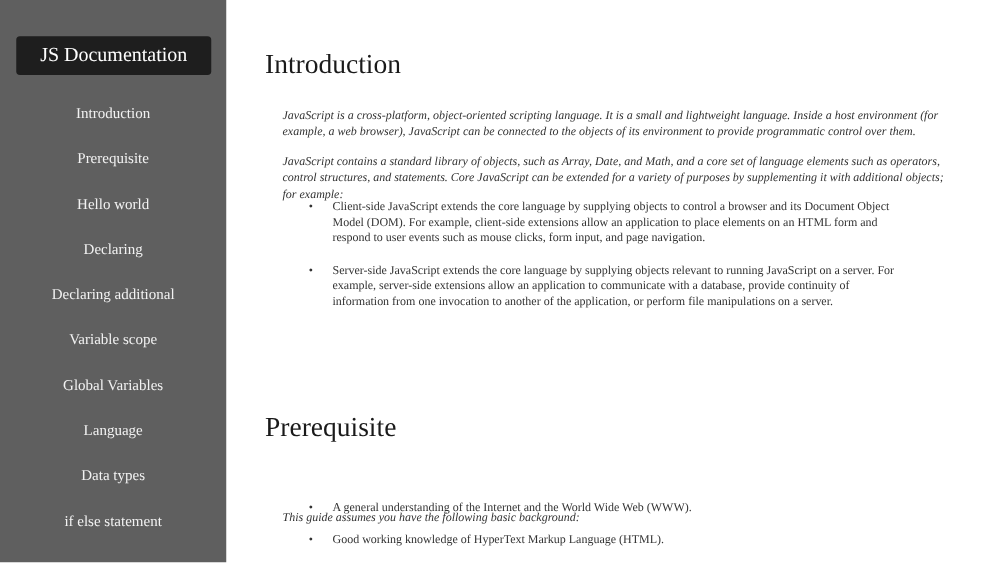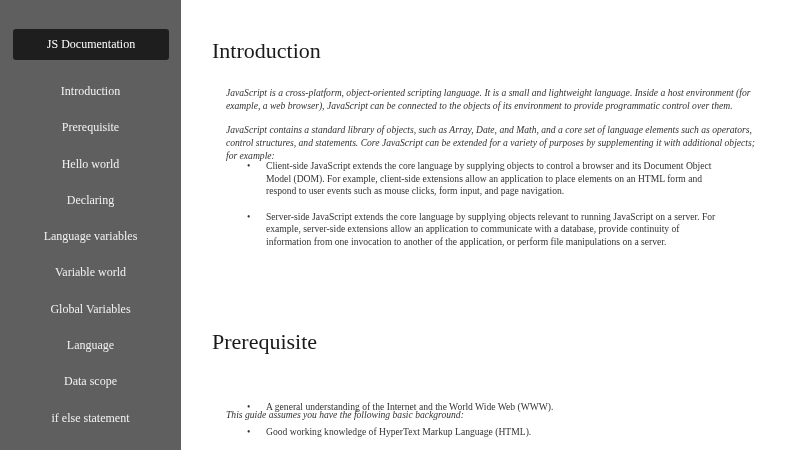--- a/index.html
+++ b/index.html
@@ -4,21 +4,21 @@
 <style>
   html, body { margin:0; padding:0; width:800px; height:450px; overflow:hidden; background:#ffffff; }
   body { font-family: "Liberation Serif", "DejaVu Serif", serif; position:relative; }
   #navbar {
     position:absolute; left:0; top:0; width:181px; height:450px;
     background:#5f5f5f; overflow:hidden;
   }
   #navbar header {
     position:absolute; left:13px; top:29px; width:156px; height:31px;
     background:#1e1e1e; border-radius:3px; color:#ffffff;
-    font-size:12px; text-align:center; line-height:31px;
+    font-size:16px; text-align:center; line-height:31px;
   }
   #navbar ul { list-style:none; margin:0; padding:0; position:absolute; left:0; top:72px; width:181px; }
   #navbar li { height:36.3px; text-align:center; line-height:36px; }
   #navbar a { color:#f2f2f2; font-size:12px; text-decoration:none; }
   #main { position:absolute; left:212px; top:0; width:560px; }
   #main h2 { font-weight:normal; font-size:22px; color:#1a1a1a; margin:0; position:absolute; left:0; }
   .sec p { position:absolute; left:14px; margin:0; width:540px; font-size:9.6px; line-height:13px; color:#333;font-style:italic; }
   .sec ul { position:absolute; left:14px; margin:0; padding:0; list-style:none; width:500px; }
   .sec li { position:relative; padding-left:40px; font-size:9.6px; line-height:12.5px; color:#333; }
   .sec li .bullet { position:absolute; left:21px; top:0; }
@@ -26,25 +26,25 @@
 </head>
 <body>
 
 <nav id="navbar">
   <header>JS Documentation</header>
   <ul>
     <li><a href="#">Introduction</a></li>
     <li><a href="#">Prerequisite</a></li>
     <li><a href="#">Hello world</a></li>
     <li><a href="#">Declaring</a></li>
-    <li><a href="#">Language variables</a></li>
-    <li><a href="#">Variable world</a></li>
+    <li><a href="#">Declaring additional</a></li>
+    <li><a href="#">Variable scope</a></li>
     <li><a href="#">Global Variables</a></li>
     <li><a href="#">Language</a></li>
-    <li><a href="#">Data scope</a></li>
+    <li><a href="#">Data types</a></li>
     <li><a href="#">if else statement</a></li>
     <li><a href="#"></a></li>
   </ul>
 </nav>
 
 <main id="main">
   <section class="sec">
     <h2 style="top:38px;">Introduction</h2>
     <p style="top:86px;">JavaScript is a cross-platform, object-oriented scripting language. It is a small and lightweight language. Inside a host environment (for example, a web browser), JavaScript can be connected to the objects of its environment to provide programmatic control over them.</p>
     <p style="top:123px;">JavaScript contains a standard library of objects, such as Array, Date, and Math, and a core set of language elements such as operators, control structures, and statements. Core JavaScript can be extended for a variety of purposes by supplementing it with additional objects; for example:</p>

